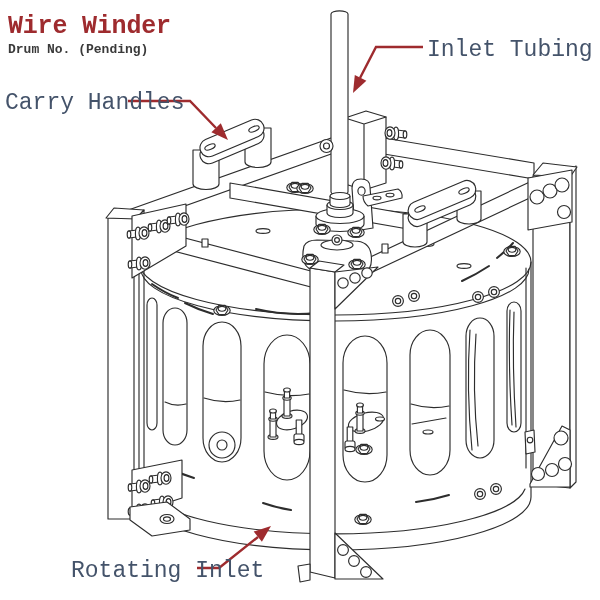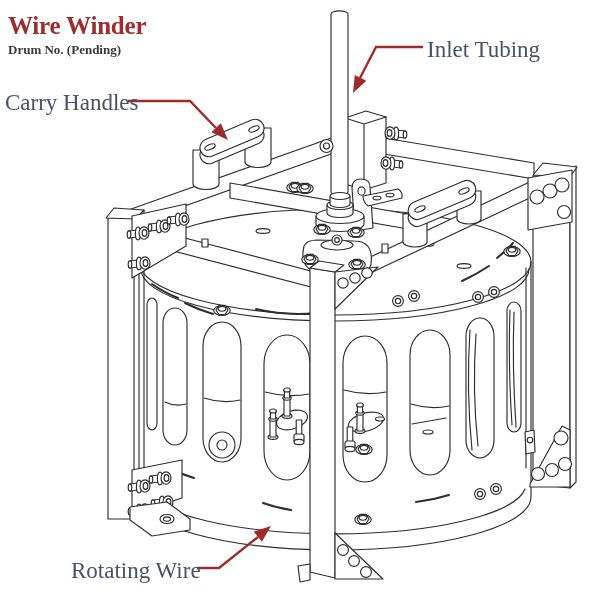--- a/index.html
+++ b/index.html
@@ -1,21 +1,21 @@
 <!DOCTYPE html>
 <html style="--title: #9e2b2e; --subtitle: #3a3a3a; --label: #44536a; --arrow: #9e2b2e; --line: #2d2d2d; --background: #ffffff;"><head>
 <meta charset="utf-8">
 <style>
   :root{
     --title:#9e2b2e; --subtitle:#3a3a3a; --label:#44536a;
     --arrow:#9e2b2e; --line:#2d2d2d; --background:#ffffff;
   }
   html,body{margin:0;padding:0;background:var(--background);}
   #stage{position:relative;width:600px;height:600px;background:var(--background);
-         font-family:Liberation Serif, serif; overflow:hidden;}
+         font-family:Liberation Mono, monospace; overflow:hidden;}
   .title{position:absolute;left:8px;top:12px;font-size:25px;font-weight:bold;
          color:var(--title);letter-spacing:-0.2px;}
   .subtitle{position:absolute;left:8px;top:42px;font-size:13px;font-weight:bold;
          color:var(--subtitle);}
   .lbl{position:absolute;font-size:23px;color:var(--label);white-space:nowrap;}
   #lbl-carry{left:5px;top:90px;}
   #lbl-inlet{left:427px;top:37px;}
   #lbl-drum{left:71px;top:558px;}
   svg{position:absolute;left:0;top:0;}
   .ln{fill:none;stroke:var(--line);stroke-width:1.15;stroke-linejoin:round;stroke-linecap:round;}
@@ -267,14 +267,14 @@
       </g>
       <g>
         <path class="arrow" d="M197,568 L219,568 L258,537"></path>
         <polygon class="ah" points="271,526 261.9,541.8 253.7,531.6"></polygon>
       </g>
     </g>
   </svg>
 
   <div class="lbl" id="lbl-carry">Carry Handles</div>
   <div class="lbl" id="lbl-inlet">Inlet Tubing</div>
-  <div class="lbl" id="lbl-drum">Rotating Wire</div>
+  <div class="lbl" id="lbl-drum">Rotating Inlet</div>
 </div>
 
 </body></html>

